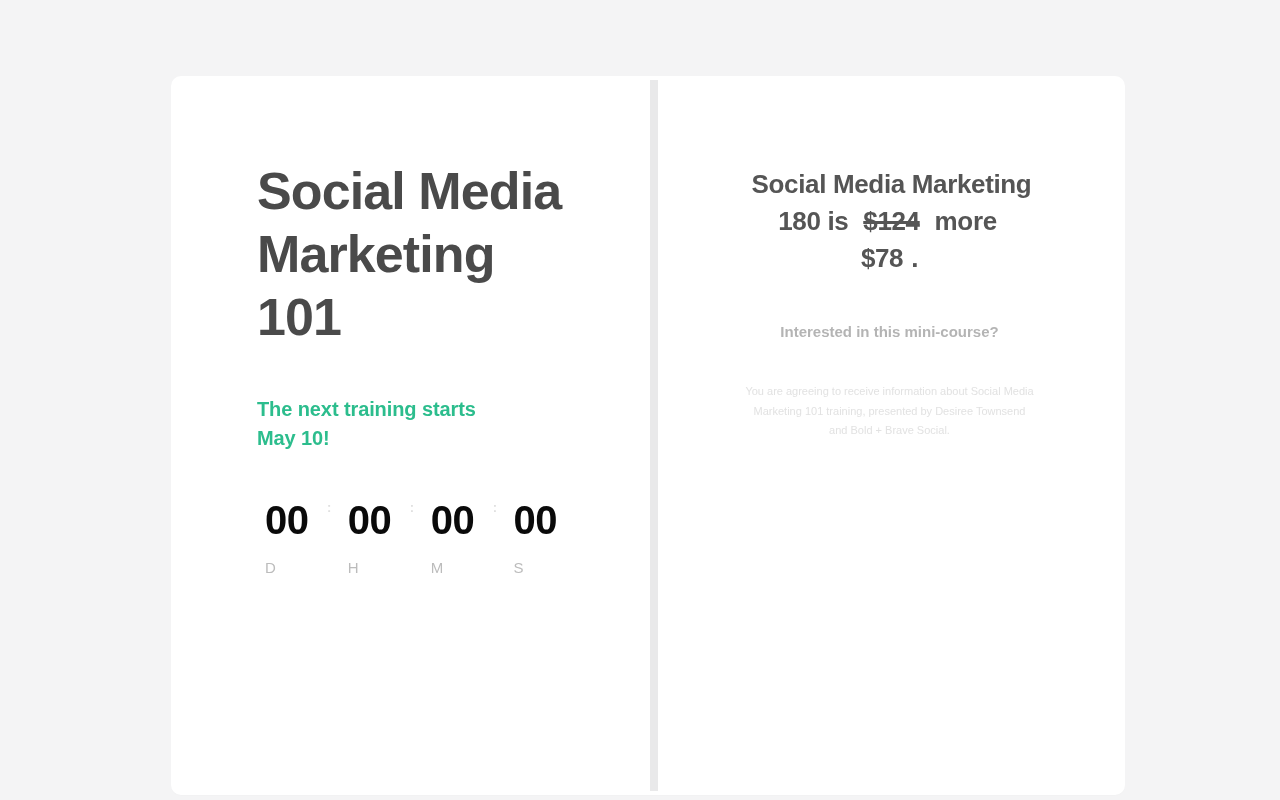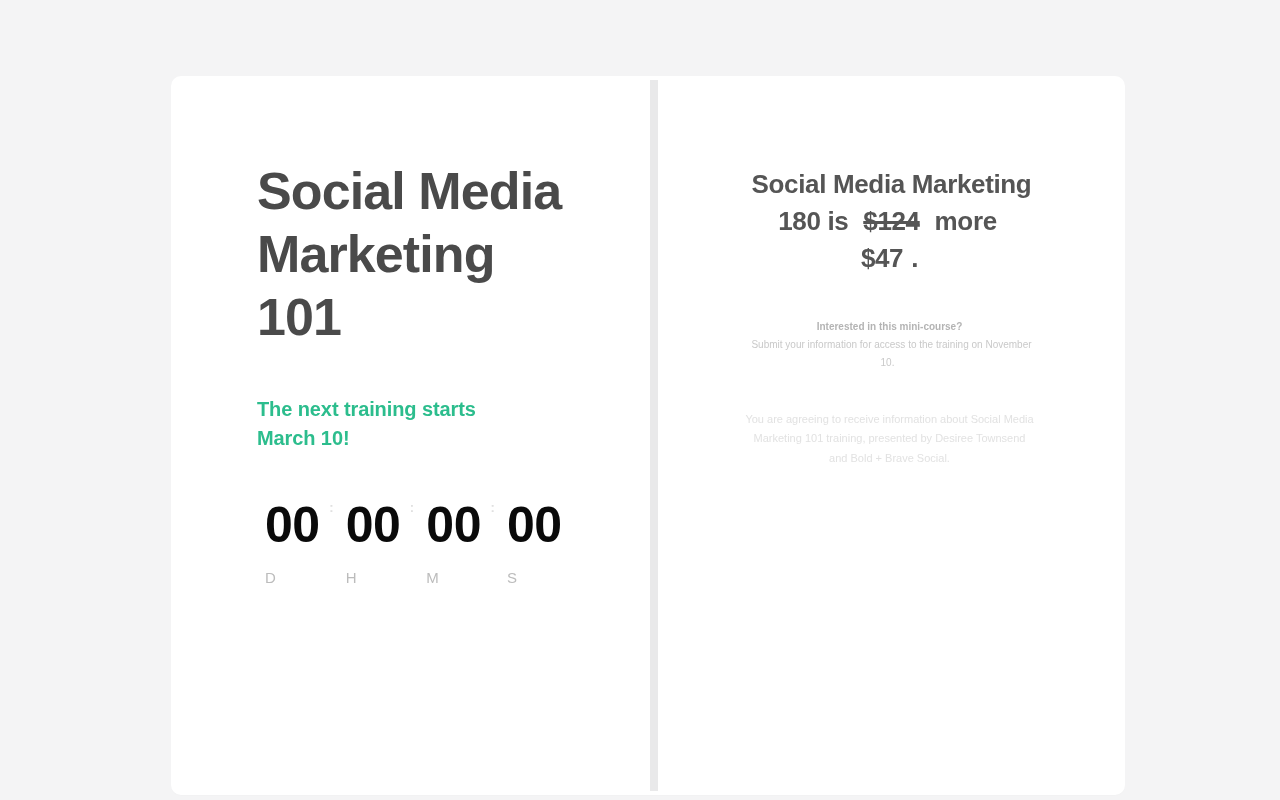--- a/index.html
+++ b/index.html
@@ -98,21 +98,21 @@
     display: flex;
     align-items: flex-start;
   }
 
   .cd-unit {
     width: 68px;
     text-align: left;
   }
 
   .cd-value {
-    font-size: 50px;
+    font-size: 40px;
     line-height: 1;
     font-weight: bold;
     color: #0a0a0a;
     letter-spacing: -0.5px;
   }
 
   .cd-label {
     margin-top: 12px;
     font-size: 15px;
     line-height: 1;
@@ -147,21 +147,21 @@
     letter-spacing: -0.35px;
   }
 
   .offer-headline .strike {
     text-decoration: line-through;
     text-decoration-thickness: 2.5px;
   }
 
   .prompt {
     margin-top: 33px;
-    font-size: 10px;
+    font-size: 15px;
     line-height: 1.83;
     color: #c9c9c9;
   }
 
   .prompt-strong {
     font-weight: bold;
     color: #b4b4b4;
   }
 
   .fineprint {
@@ -176,21 +176,21 @@
 
 <div class="page">
 
   <div class="card">
 
     <div class="panel-left">
       <div class="panel-left-inner">
 
         <h1 class="headline">Social Media Marketing 101</h1>
 
-        <p class="subheadline">The next training starts March 10!</p>
+        <p class="subheadline">The next training starts May 10!</p>
 
         <div class="countdown">
 
           <div class="cd-unit">
             <div class="cd-value">00</div>
             <div class="cd-label">D</div>
           </div>
 
           <div class="cd-sep">:</div>
 
@@ -217,23 +217,23 @@
 
 
       </div>
     </div>
 
     <div class="divider"></div>
 
     <div class="panel-right">
       <div class="panel-right-inner">
 
-        <h2 class="offer-headline"><span>Social Media Marketing 180 is </span><span class="strike">$124</span><span> more </span><span>$47</span><span>.</span></h2>
-
-        <p class="prompt"><span class="prompt-strong">Interested in this mini-course?</span><br><span>Submit your information for access to the training on November 10.</span></p>
+        <h2 class="offer-headline"><span>Social Media Marketing 180 is </span><span class="strike">$124</span><span> more </span><span>$78</span><span>.</span></h2>
+
+        <p class="prompt"><span class="prompt-strong">Interested in this mini-course?</span><br></p>
 
         <p class="fineprint">You are agreeing to receive information about Social Media Marketing 101 training, presented by Desiree Townsend and Bold + Brave Social.</p>
 
       </div>
     </div>
 
   </div>
 </div>
 
 </body></html>

